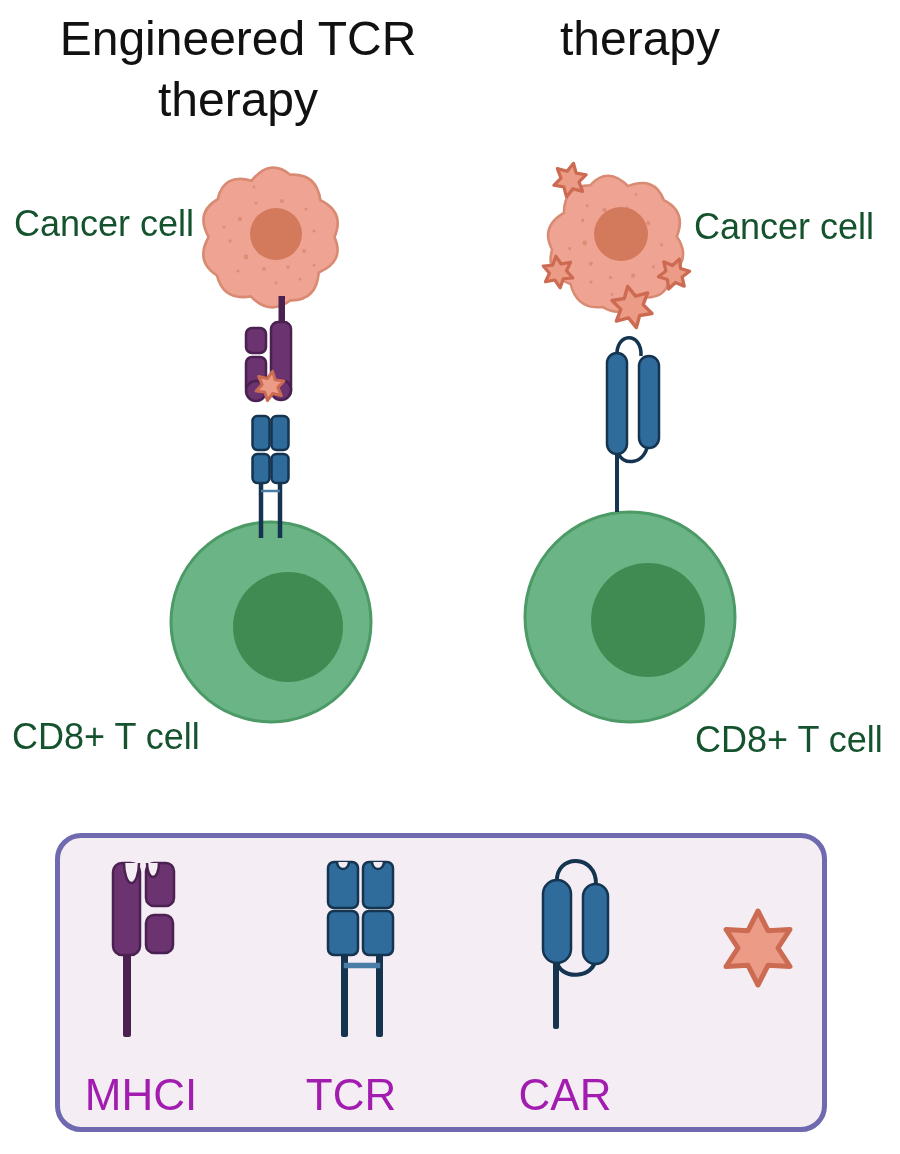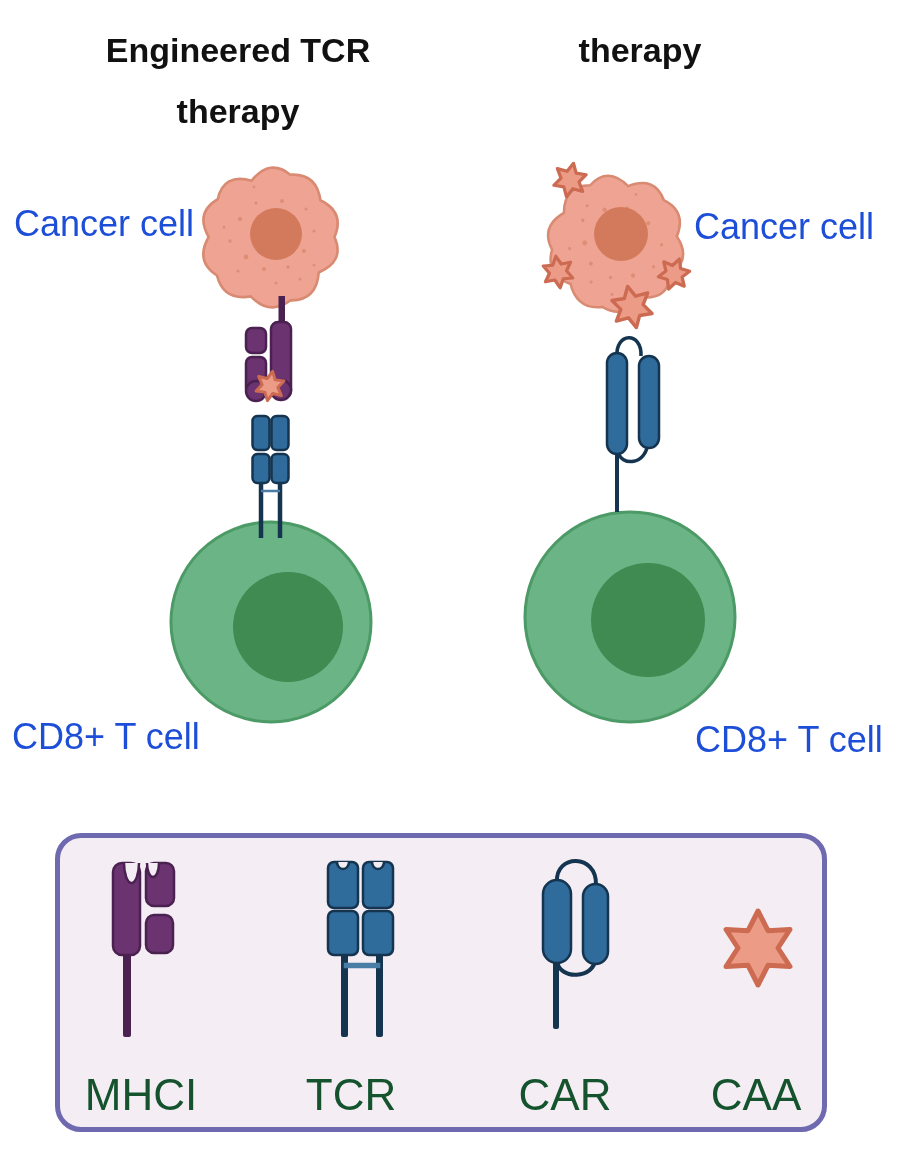--- a/index.html
+++ b/index.html
@@ -7,29 +7,29 @@
     position:relative;width:900px;height:1154px;background:#fff;
     font-family:"Liberation Sans",sans-serif;overflow:hidden;
   }
   .art{position:absolute;left:0;top:0;z-index:1;pointer-events:none;}
   .legend-box{
     position:absolute;left:55px;top:833px;width:772px;height:299px;
     box-sizing:border-box;border:5px solid var(--legend-border,#6f6ab0);
     border-radius:26px;background:var(--legend-bg,#f4eef4);z-index:0;
   }
   .title{
-    position:absolute;top:20px;text-align:center;font-size:34px;font-weight:bold;
+    position:absolute;top:8px;text-align:center;font-size:48px;font-weight:normal;
     line-height:61px;color:var(--title-color,#111);z-index:2;white-space:nowrap;
   }
   .title-left{left:8px;width:460px;}
   .title-right{left:460px;width:360px;}
-  .lbl{position:absolute;font-size:36px;color:#1d4ed8;z-index:2;white-space:nowrap;}
+  .lbl{position:absolute;font-size:36px;color:#14532d;z-index:2;white-space:nowrap;}
   .legend-label{
     position:absolute;top:1070px;transform:translateX(-50%);
-    font-size:44px;color:#14532d;z-index:2;white-space:nowrap;
+    font-size:44px;color:#a21caf;z-index:2;white-space:nowrap;
   }
   
   .c-cell{fill:var(--cancer-cell-fill,#efa493);stroke:var(--cancer-cell-outline,#d98a72);stroke-width:2.5;}
   .c-nuc{fill:var(--cancer-nucleus,#d37a5c);}
   .speck{fill:var(--cancer-nucleus,#d37a5c);opacity:.55;}
   .t-cell{fill:var(--t-cell-fill,#6bb485);stroke:var(--t-cell-outline,#4c9a66);stroke-width:3;}
   .t-nuc{fill:var(--t-cell-nucleus,#3f8b52);}
   .mhc{fill:var(--mhc-fill,#6b3370);stroke:var(--mhc-outline,#4a2150);stroke-width:2.5;}
   .mhc-solid{fill:var(--mhc-outline,#4a2150);}
   .groove{fill:var(--legend-bg,#f4eef4);stroke:var(--mhc-outline,#4a2150);stroke-width:2.5;}
@@ -177,15 +177,14 @@
   </div>
 
   <div class="lbl" style="left:14px;top:203px">Cancer cell</div>
   <div class="lbl" style="left:694px;top:206px">Cancer cell</div>
   <div class="lbl" style="left:12px;top:716px">CD8+ T cell</div>
   <div class="lbl" style="left:695px;top:719px">CD8+ T cell</div>
 
   <div class="legend-label" style="left:141px">MHCI</div>
   <div class="legend-label" style="left:565px">CAR</div>
   <div class="legend-label" style="left:351px">TCR</div>
-  <div class="legend-label" style="left:756px">CAA</div>
 
 </div>
 
 </body></html>

